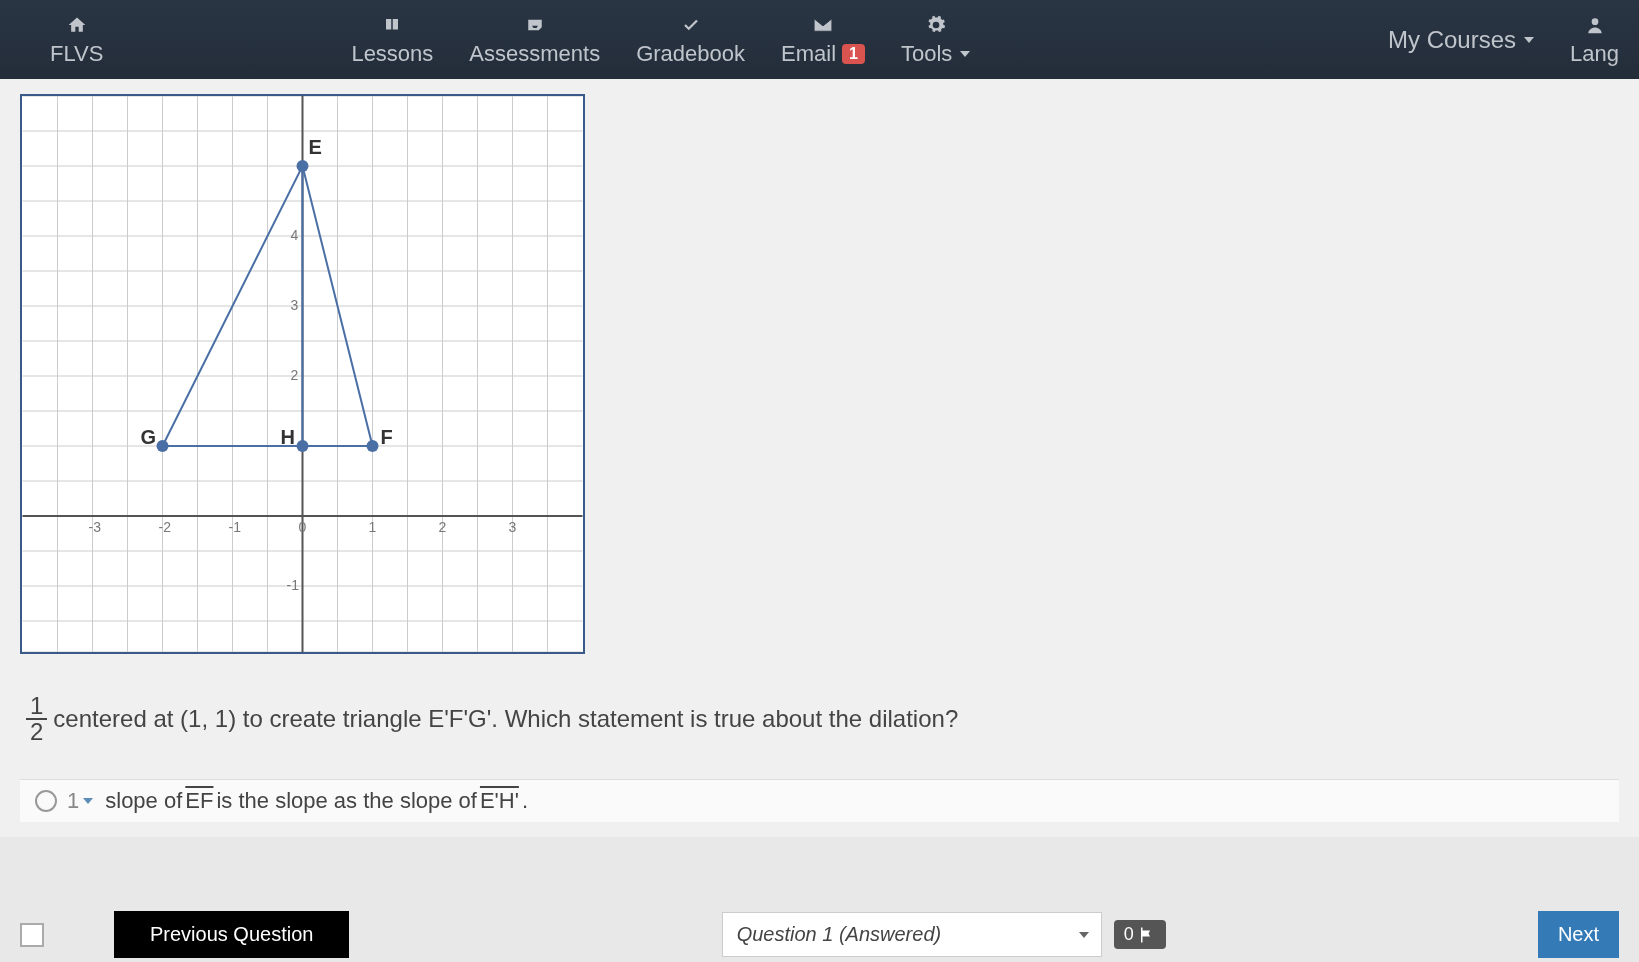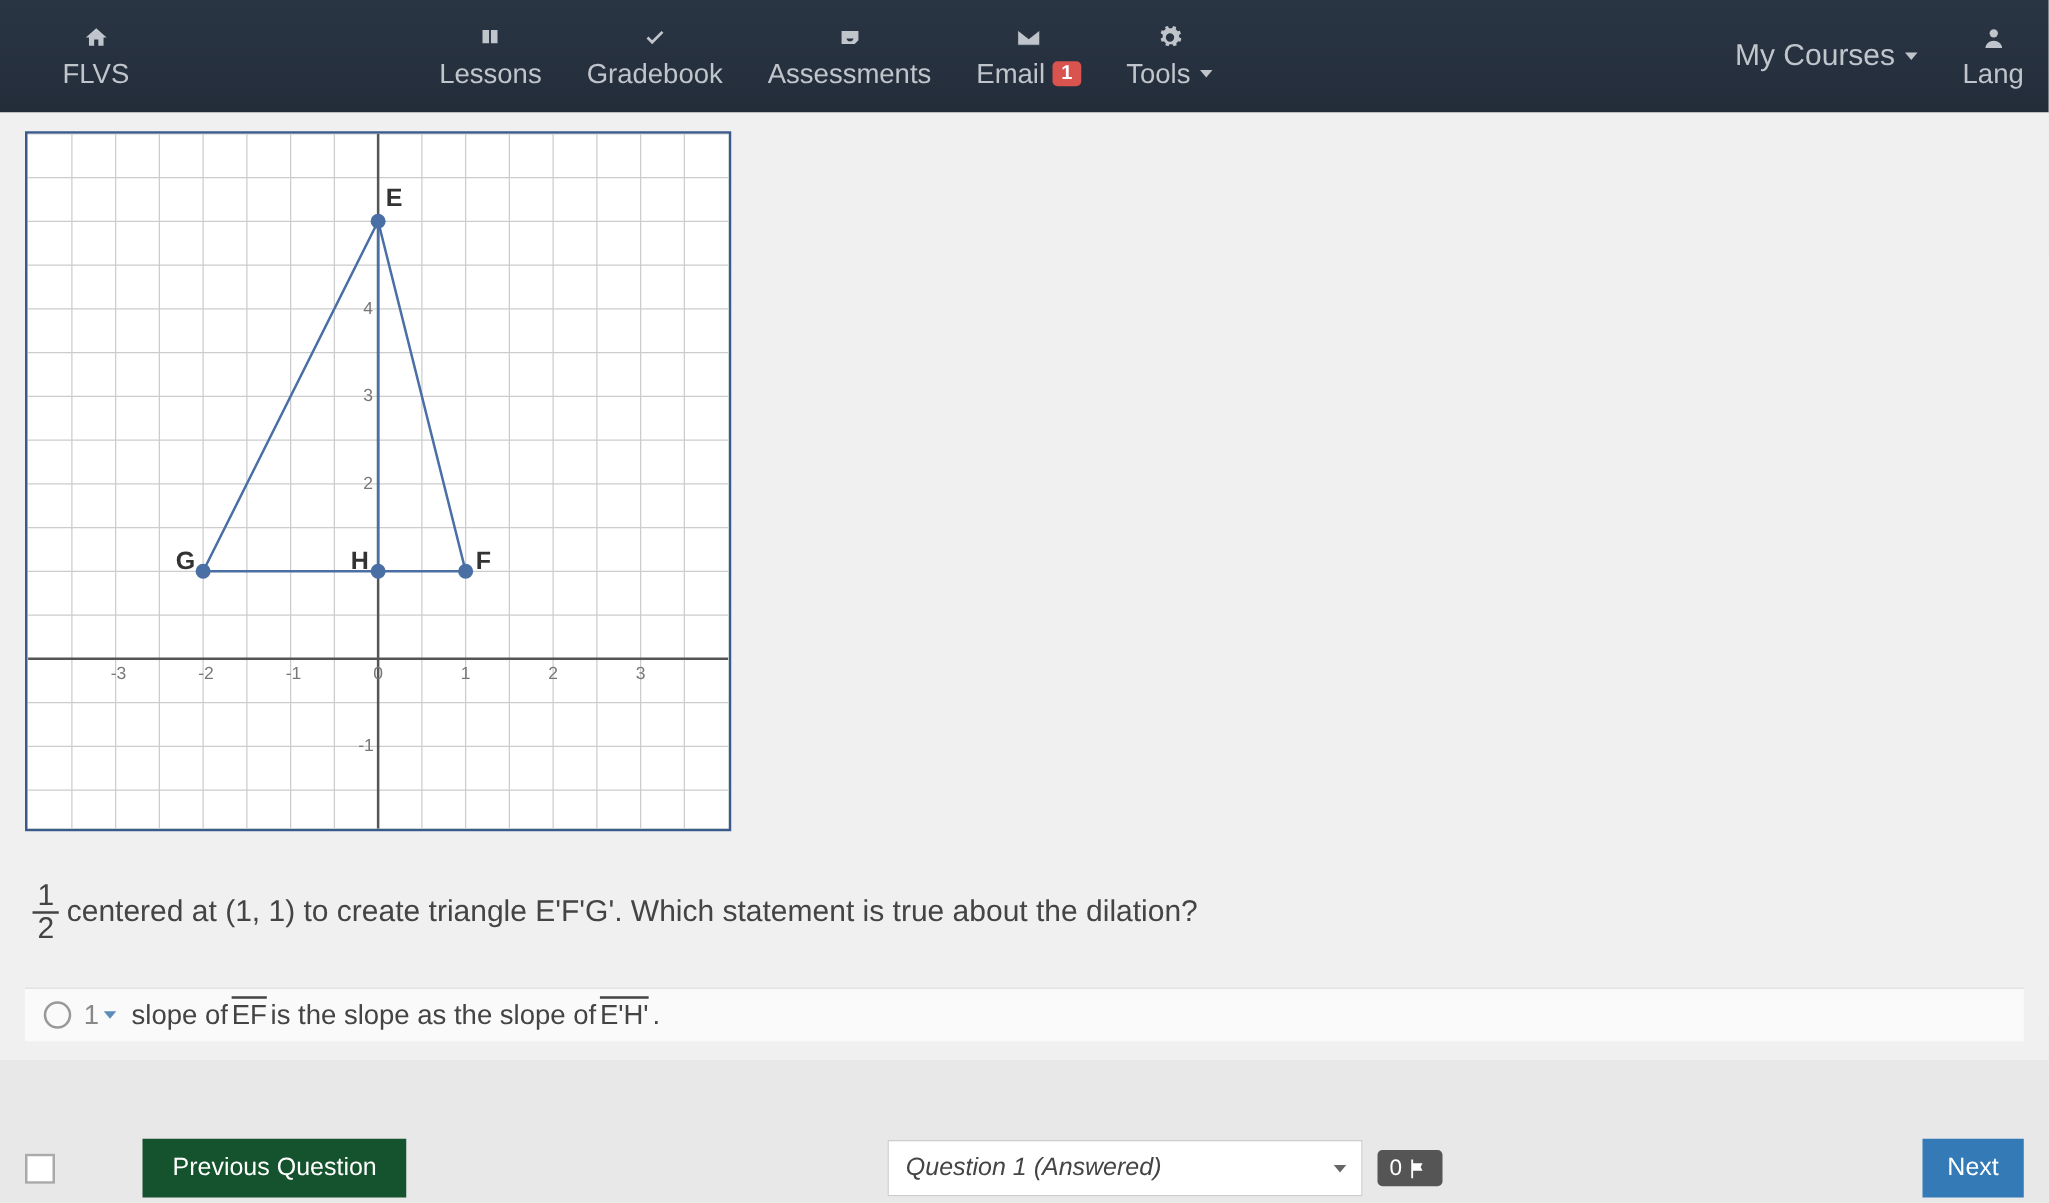--- a/index.html
+++ b/index.html
@@ -7,21 +7,21 @@
       font-family: Arial, Helvetica, sans-serif;
       background: #e8e8e8;
       width: 1639px;
       height: 962px;
       overflow: hidden;
       position: relative;
     }
     .navbar {
       background: #2c3e50;
       background: linear-gradient(to bottom, #2a3544, #232d3a);
-      height: 90px;
+      height: 79px;
       display: flex;
       align-items: center;
       padding: 0 20px;
       color: #c0c5cc;
       justify-content: space-between;
     }
     .nav-item {
       display: flex;
       flex-direction: column;
       align-items: center;
@@ -122,24 +122,24 @@
       left: 0;
       right: 0;
       height: 55px;
       background: #e8e8e8;
       display: flex;
       align-items: center;
       padding: 0 20px;
       gap: 12px;
     }
     .btn-prev {
-      background: #14532d;
+      background: #000000;
       color: #fff;
       border: none;
-      padding: 12px 24px;
+      padding: 12px 36px;
       font-size: 20px;
       cursor: pointer;
       margin-left: 50px;
     }
     .btn-next {
       background: #337ab7;
       color: #ffffff;
       border: none;
       padding: 12px 20px;
       font-size: 20px;
@@ -201,33 +201,33 @@
   <div class="nav-item">
     <span class="nav-icon">
       <svg width="20" height="18" viewBox="0 0 24 24" fill="#c0c5cc">
           <path d="M4 4h7v14H4zM13 4h7v14h-7z"></path>
         </svg>
     </span>
     <span class="nav-label">Lessons</span>
   </div>
   <div class="nav-item">
     <span class="nav-icon">
+      <svg width="22" height="18" viewBox="0 0 24 24" fill="#c0c5cc">
+          <path d="M3 5h18v10l-4 4H3zM3 13h5l2 3h4l2-3h5"></path>
+        </svg>
+    </span>
+    <span class="nav-label">Assessments</span>
+  </div>
+  <div class="nav-item">
+    <span class="nav-icon">
       <svg width="24" height="18" viewBox="0 0 24 24" fill="none" stroke="#c0c5cc" stroke-width="3">
           <path d="M4 12l5 5L20 6"></path>
         </svg>
     </span>
     <span class="nav-label">Gradebook</span>
-  </div>
-  <div class="nav-item">
-    <span class="nav-icon">
-      <svg width="22" height="18" viewBox="0 0 24 24" fill="#c0c5cc">
-          <path d="M3 5h18v10l-4 4H3zM3 13h5l2 3h4l2-3h5"></path>
-        </svg>
-    </span>
-    <span class="nav-label">Assessments</span>
   </div>
   <div class="nav-item">
     <span class="nav-icon">
       <svg width="22" height="16" viewBox="0 0 24 18" fill="#c0c5cc">
           <path d="M2 2h20v14H2z M2 2l10 8 10-8" fill="#c0c5cc" stroke="#2a3544" stroke-width="1"></path>
         </svg>
     </span>
     <span class="nav-row">
       <span class="nav-label">Email</span>
       <span class="badge">1</span>

